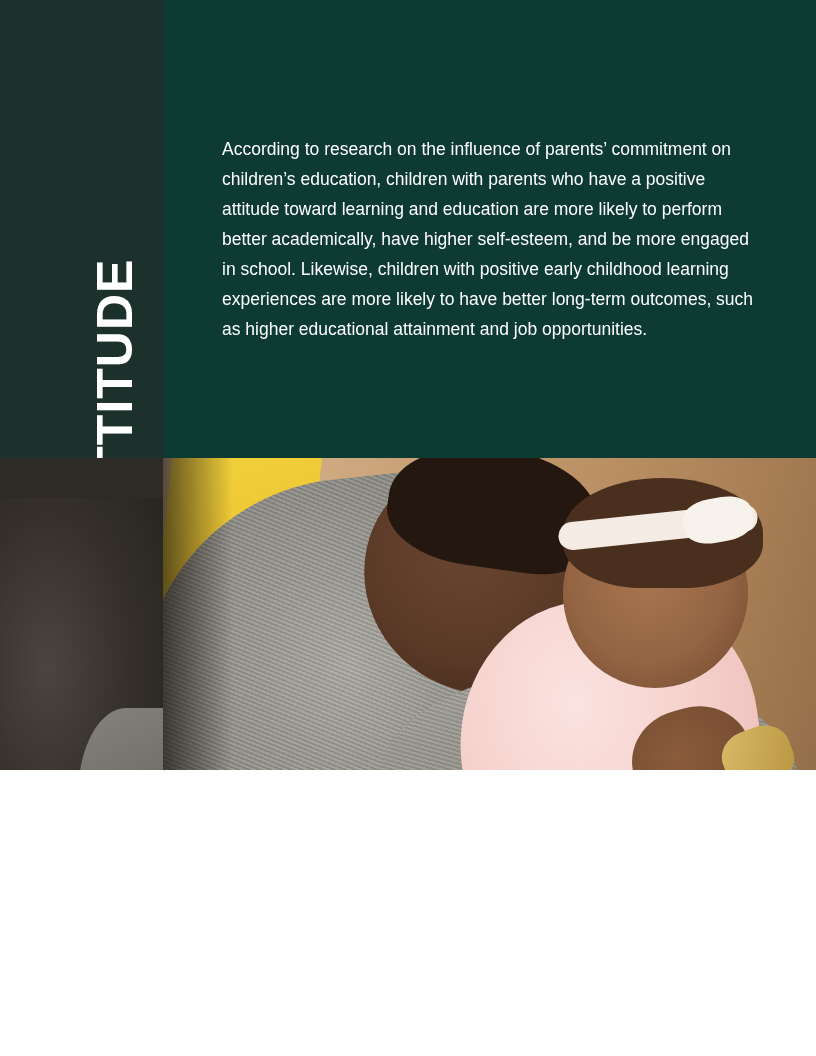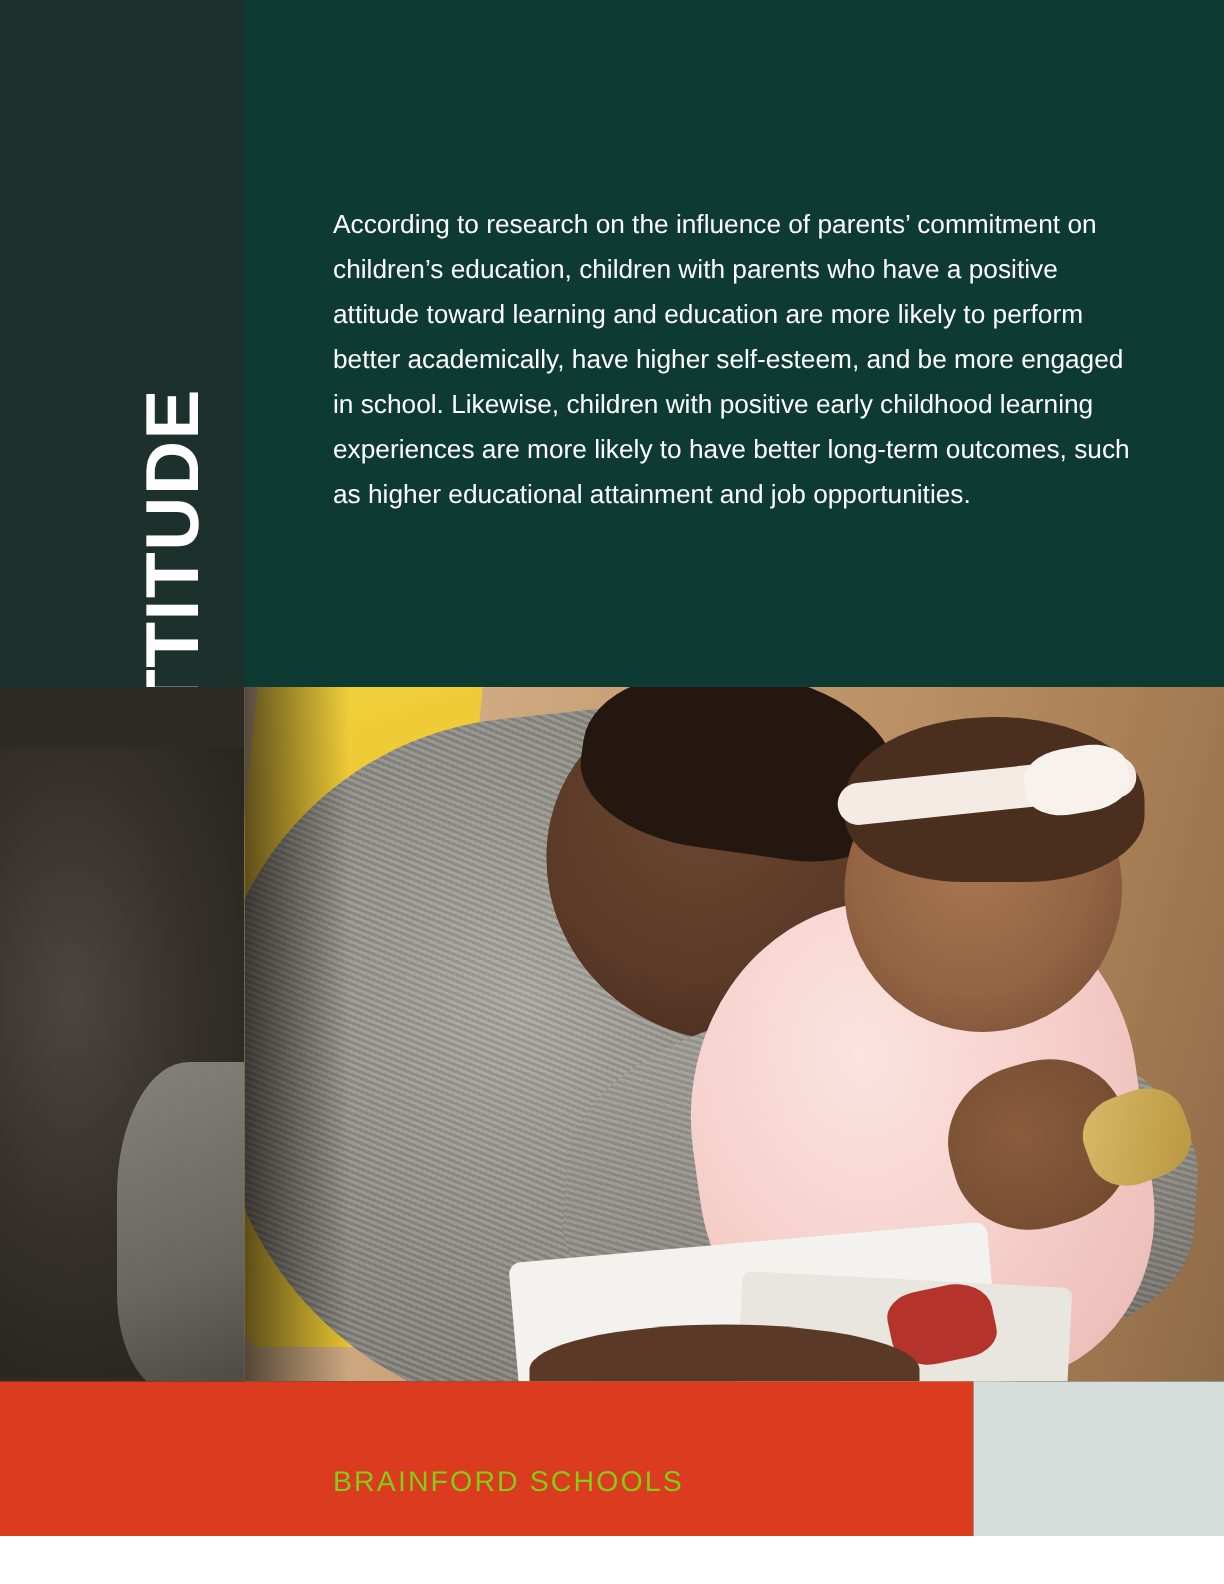--- a/index.html
+++ b/index.html
@@ -6,21 +6,21 @@
     margin: 0;
     padding: 0;
     background: #ffffff;
   }
   body {
     font-family: "Liberation Sans", sans-serif;
   }
   .page {
     position: relative;
     width: 816px;
-    height: 1024px;
+    height: 770px;
     overflow: hidden;
     background: #0e3a34;
     text-decoration: underline;
   }
 
   
   .top-panel {
     position: absolute;
     left: 0;
     top: 0;

